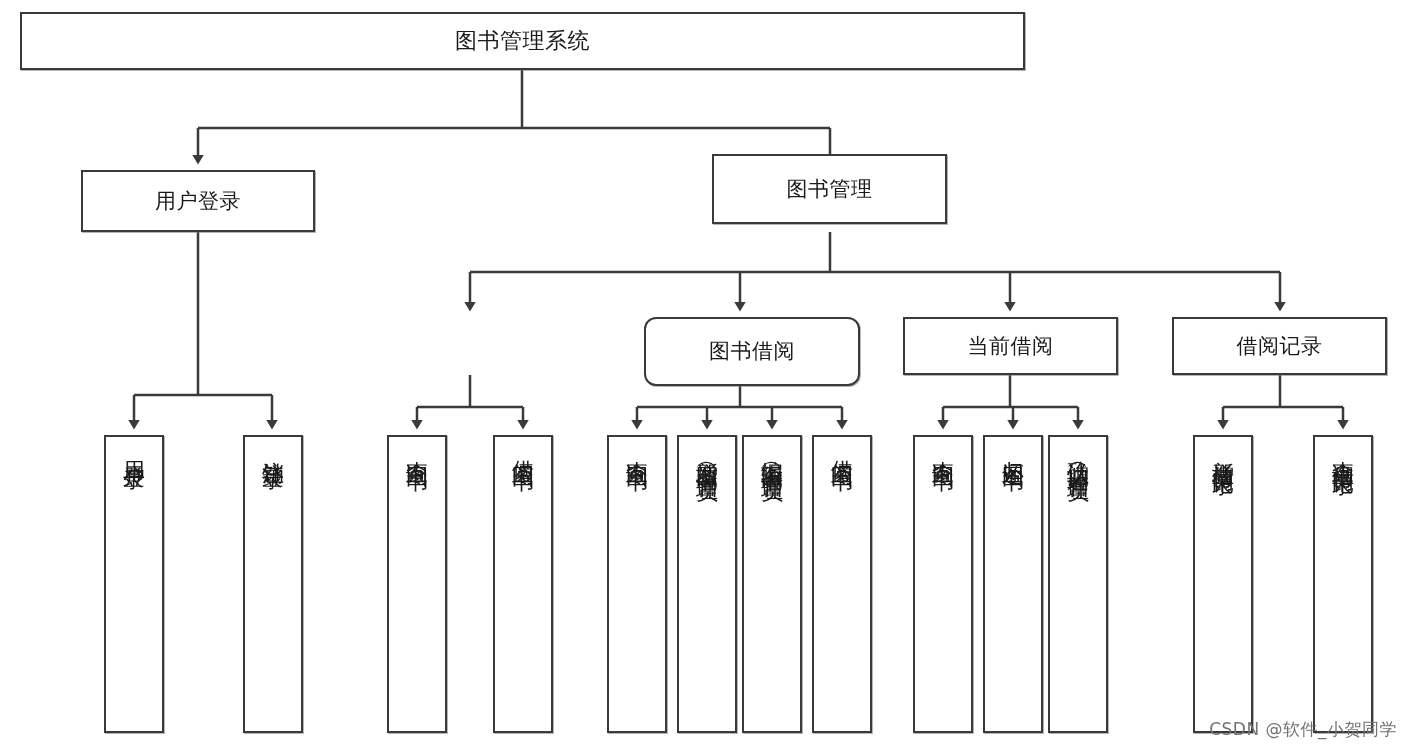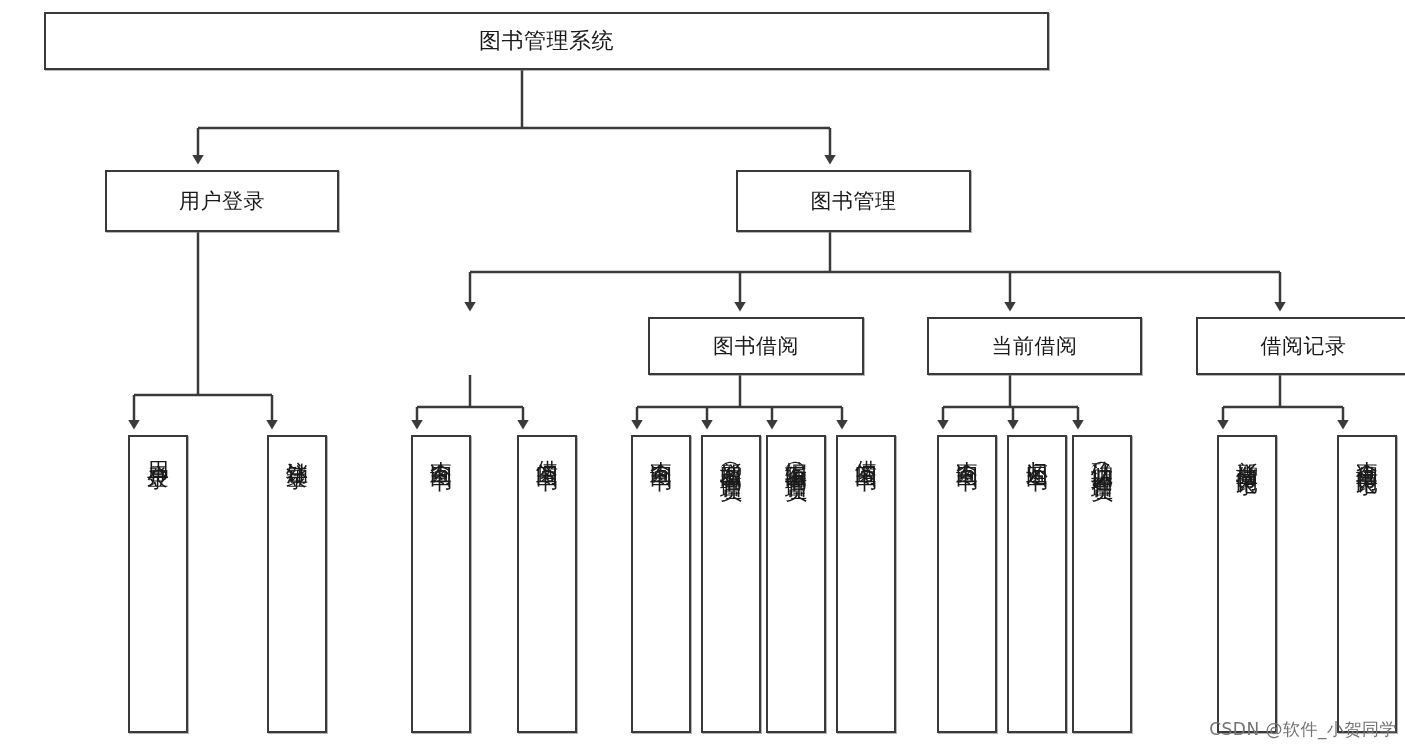--- a/index.html
+++ b/index.html
@@ -27,21 +27,20 @@
   }
   .node {
     position: absolute;
     box-sizing: border-box;
     background: #ffffff;
     border: 2.5px solid #3a3a3a;
     display: flex;
     align-items: center;
     justify-content: center;
     box-shadow: 1px 1px 0 rgba(120,120,120,0.55);
-    margin-left: 24px;
   }
   .node .label {
     color: #1a1a1a;
     line-height: 1.18;
     white-space: pre;
   }
   .node.horizontal .label {
     font-size: 21px;
     letter-spacing: 0.5px;
   }
@@ -126,25 +125,25 @@
     </g>
   </svg>
 
   <div class="node horizontal root" style="left:20px; top:12px; width:1005px; height:58px;">
     <span class="label">图书管理系统</span>
   </div>
 
   <div class="node horizontal" style="left:81px; top:170px; width:234px; height:62px;">
     <span class="label">用户登录</span>
   </div>
-  <div class="node horizontal" style="left:712px; top:170px; width:235px; height:62px;">
+  <div class="node horizontal" style="left:712px; top:154px; width:235px; height:70px;">
     <span class="label">图书管理</span>
   </div>
 
-  <div class="node horizontal" style="left:624px; top:317px; width:216px; height:58px;">
+  <div class="node horizontal" style="left:644px; top:317px; width:216px; height:69px;border-radius:12px;">
     <span class="label">图书借阅</span>
   </div>
   <div class="node horizontal" style="left:1172px; top:317px; width:215px; height:58px;">
     <span class="label">借阅记录</span>
   </div>
   <div class="node horizontal" style="left:903px; top:317px; width:215px; height:58px;">
     <span class="label">当前借阅</span>
   </div>
 
   <div class="node vertical" style="left:104px; top:435px; width:60px; height:298px;">

